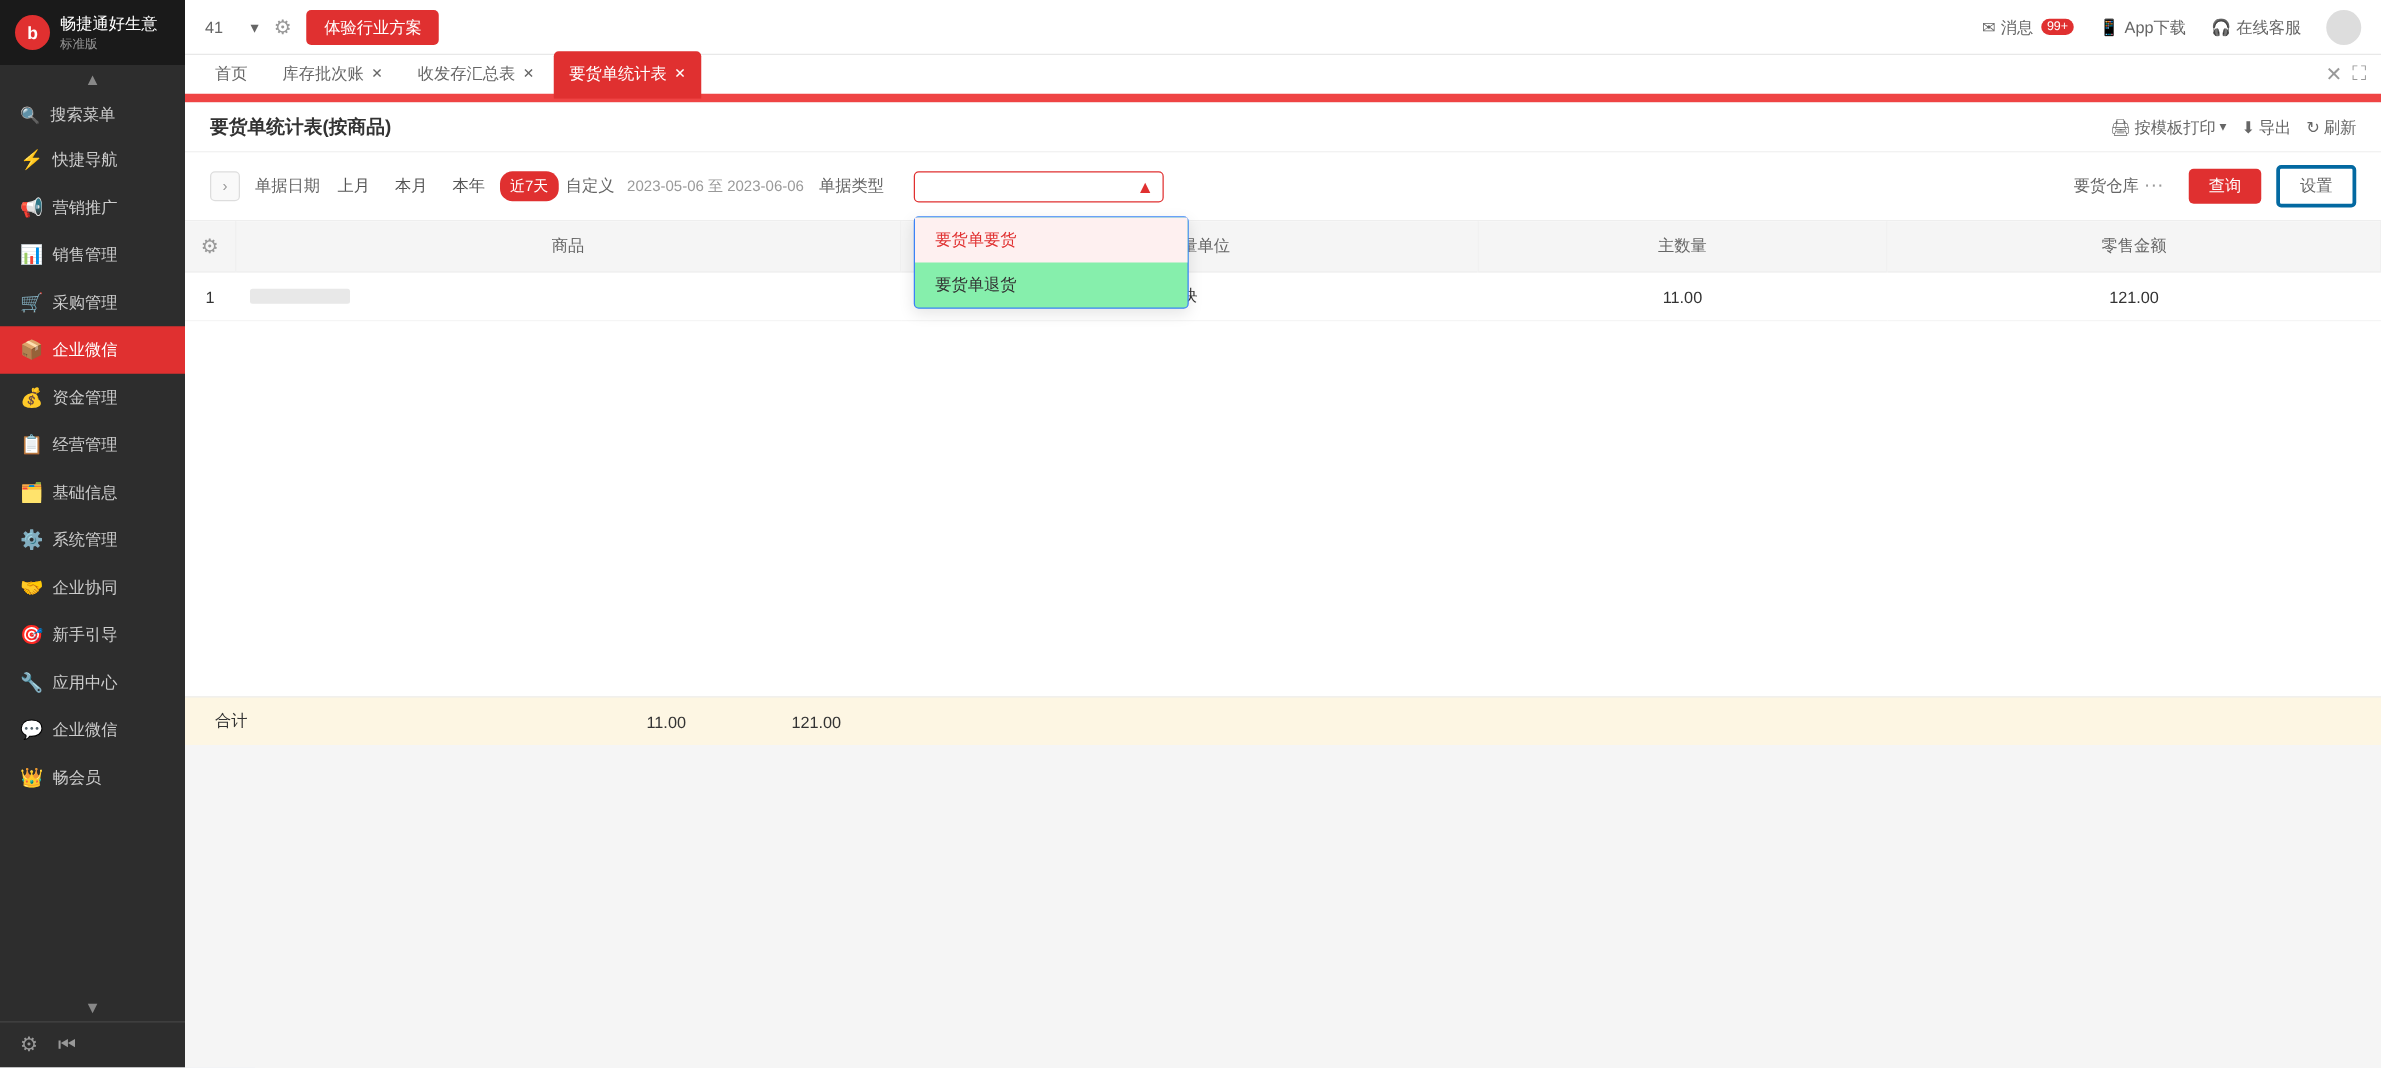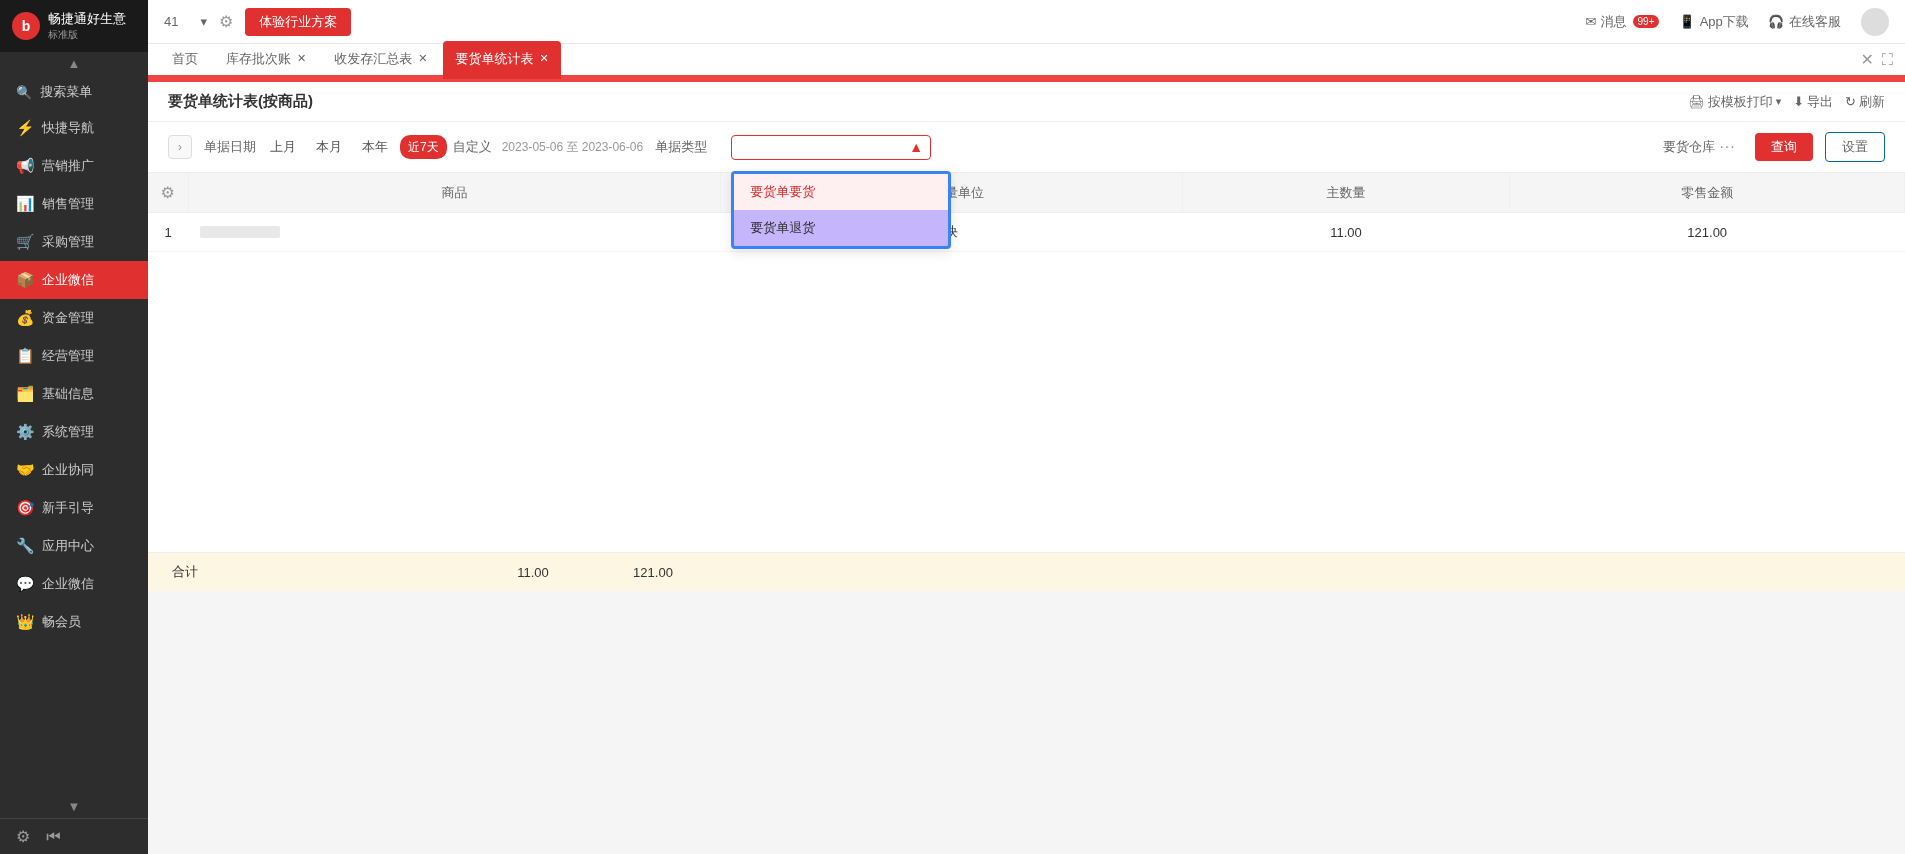--- a/index.html
+++ b/index.html
@@ -236,37 +236,37 @@
       border: none;
       padding: 5px 16px;
       border-radius: 4px;
       font-size: 13px;
       cursor: pointer;
       margin-left: 8px;
     }
     .btn-settings {
       background: #fff;
       color: #666;
-      border: 1px solid #0369a1;
+      border: 3px solid #0369a1;
       padding: 5px 16px;
       border-radius: 4px;
       font-size: 13px;
       cursor: pointer;
     }
 
     
     .dropdown-wrapper {
       position: relative;
     }
     .dropdown-menu {
       position: absolute;
       top: 36px;
       left: 0;
-      background: #c4b5fd;
-      border: 3px solid #3b82f6;
+      background: #86efac;
+      border: 1px solid #3b82f6;
       border-radius: 4px;
       box-shadow: 0 4px 12px rgba(0,0,0,0.1);
       z-index: 100;
       min-width: 220px;
     }
     .dropdown-item {
       padding: 9px 16px;
       font-size: 13px;
       color: #333;
       cursor: pointer;

